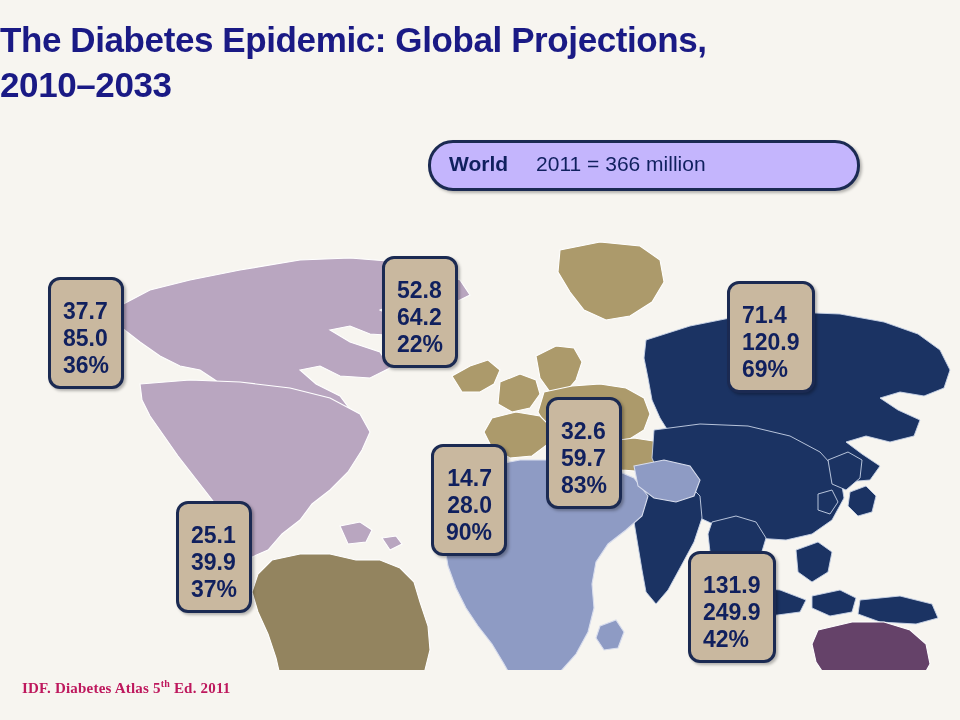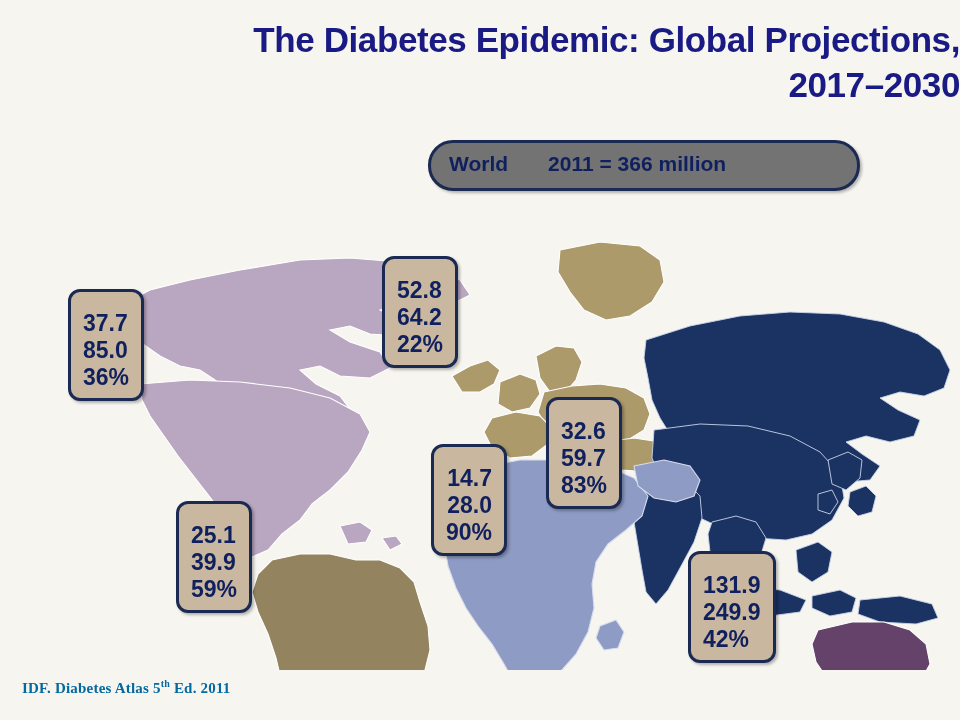--- a/index.html
+++ b/index.html
@@ -21,21 +21,21 @@
     height: 720px;
     background: #f7f5f0;
   }
 
   
   #title {
     position: absolute;
     top: 18px;
     left: 0;
     width: 960px;
-    text-align: right;
+    text-align: left;
     color: #1a1a85;
     font-size: 35px;
     font-weight: bold;
     line-height: 1.28;
     letter-spacing: -0.4px;
     font-family: "Liberation Sans", sans-serif;
   }
   #title .line2 { display: block; }
 
   
@@ -65,70 +65,69 @@
     white-space: nowrap;
   }
   .callout .v { display: block; }
 
   
   #world-box {
     position: absolute;
     left: 428px;
     top: 140px;
     width: 432px;
-    background: #737373;
+    background: #c4b5fd;
     border: 3px solid #1b2a52;
     border-radius: 25px;
     box-sizing: border-box;
     padding: 8px 14px 10px 18px;
     box-shadow: 2px 2px 3px rgba(0,0,0,0.28);
     display: flex;
     align-items: flex-start;
     font-family: "Liberation Sans", sans-serif;
   }
   #world-box .wlabel {
     color: #10205e;
     font-weight: bold;
     font-size: 21px;
     line-height: 1.28;
     padding-right: 28px;
     white-space: nowrap;
   }
   #world-box .wlines {
     color: #10205e;
-    font-weight: bold;
+    font-weight: normal;
     font-size: 21px;
     line-height: 1.28;
     white-space: nowrap;
-    margin-left: 12px;
   }
   #world-box .wlines span { display: block; }
 
   
   #source {
     position: absolute;
     left: 22px;
     top: 678px;
-    color: #0369a1;
+    color: #be185d;
     font-family: "Liberation Serif", serif;
     font-size: 15px;
     font-weight: bold;
     letter-spacing: 0.2px;
     white-space: nowrap;
   }
   #source sup { font-size: 10px; vertical-align: super; }
 </style>
 </head>
 <body>
 
 <div id="slide">
 
   <div id="title">
     <span class="line1">The Diabetes Epidemic: Global Projections,</span>
-    <span class="line2">2017–2030</span>
+    <span class="line2">2010–2033</span>
   </div>
 
   <div id="map-wrap">
     <svg viewBox="0 0 960 540" xmlns="http://www.w3.org/2000/svg">
       <rect x="0" y="0" width="960" height="540" fill="#f7f5f0"></rect>
 
       <g fill="#b9a6c0" stroke="#ffffff" stroke-width="1.1">
         <path d="M112 180 L150 160 L190 150 L240 140 L300 130 L350 128 L400 132 L440 140
                  L460 150 L470 165 L450 175 L420 178 L400 172 L380 180 L400 190 L420 196
                  L400 206 L370 204 L350 196 L330 200 L350 212 L380 222 L390 238 L370 248
@@ -204,49 +203,54 @@
     </svg>
   </div>
 
   <div id="world-box">
     <div class="wlabel">World</div>
     <div class="wlines">
       <span>2011 = 366 million</span>
     </div>
   </div>
 
-  <div class="callout" style="left:48px; top:289px;margin-left:20px;">
+  <div class="callout" style="left:48px; top:277px;">
     <span class="v">37.7</span>
     <span class="v">85.0</span>
     <span class="v">36%</span>
   </div>
 
   <div class="callout" style="left:382px; top:256px;">
     <span class="v">52.8</span>
     <span class="v">64.2</span>
     <span class="v">22%</span>
   </div>
 
+  <div class="callout" style="left:727px; top:281px;">
+    <span class="v">71.4</span>
+    <span class="v">120.9</span>
+    <span class="v">69%</span>
+  </div>
 
   <div class="callout" style="left:546px; top:349px;margin-top:48px;">
     <span class="v">32.6</span>
     <span class="v">59.7</span>
     <span class="v">83%</span>
   </div>
 
   <div class="callout" style="left:431px; top:444px;text-align:right;">
     <span class="v">14.7</span>
     <span class="v">28.0</span>
     <span class="v">90%</span>
   </div>
 
   <div class="callout" style="left:176px; top:501px;">
     <span class="v">25.1</span>
     <span class="v">39.9</span>
-    <span class="v">59%</span>
+    <span class="v">37%</span>
   </div>
 
   <div class="callout" style="left:688px; top:551px;">
     <span class="v">131.9</span>
     <span class="v">249.9</span>
     <span class="v">42%</span>
   </div>
 
   <div id="source"><span>IDF. Diabetes Atlas 5</span><sup>th</sup><span> Ed. 2011</span></div>
 

